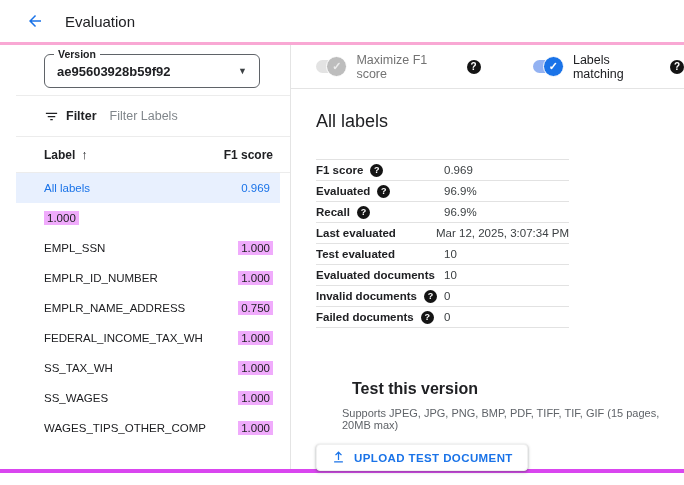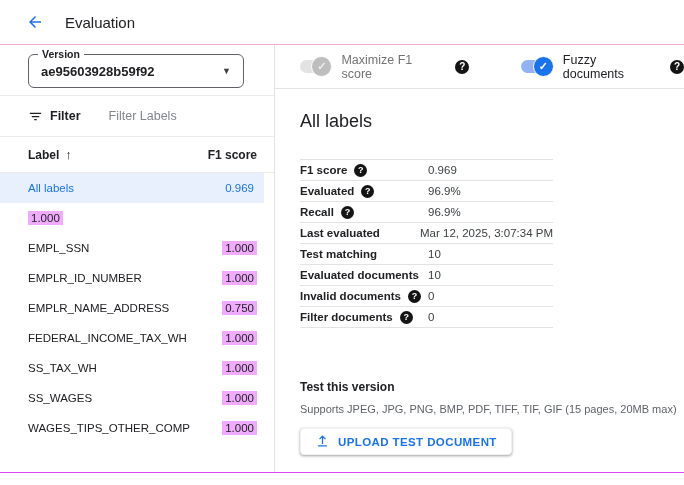--- a/index.html
+++ b/index.html
@@ -1,44 +1,44 @@
 <!DOCTYPE html>
 <html><head>
 <meta charset="utf-8">
 <style>
   * { margin:0; padding:0; box-sizing:border-box; }
   html,body { width:684px; height:485px; background:#fff; overflow:hidden;
     font-family:"Liberation Sans", sans-serif; color:#202124; }
 
   
   .header { height:45px; display:flex; align-items:center; padding-left:25px;
-    border-bottom:1px solid #f9a8d4; }
+    border-bottom:3px solid #f9a8d4; }
   .back-btn { width:20px; height:20px; border:none; background:none; cursor:pointer;
     display:flex; align-items:center; justify-content:center; padding:0; }
   .page-title { margin-left:20px; font-size:15px; color:#202124; }
 
   
-  .main { display:flex; height:428px; border-bottom:1px solid #d946ef; }
+  .main { display:flex; height:428px; border-bottom:4px solid #d946ef;padding-left:16px; }
   .left  { width:275px; border-right:1px solid #e4e4e4; background:#fff; }
   .right { flex:1; }
 
   
   .version-section { height:51px; border-bottom:1px solid #ececec; padding:9px 30px 0 28px; }
   .select-box { position:relative; height:34px; border:1px solid #5f6368; border-radius:6px;
     display:flex; align-items:center; padding:0 12px; cursor:pointer; background:#fff; }
   .select-label { position:absolute; top:-7px; left:9px; background:#fff; padding:0 4px;
     font-size:10.5px; font-weight:bold; color:#202124; }
   .select-value { font-size:13px; font-weight:bold; color:#202124; }
   .caret { margin-left:auto; font-size:9px; color:#3c4043; }
 
   
   .filter-row { height:41px; border-bottom:1px solid #ececec; display:flex;
     align-items:center; padding-left:28px; }
   .filter-label { font-size:12.5px; font-weight:bold; margin-left:7px; }
-  .filter-input { border:none; outline:none; margin-left:28px; font-size:12.5px;
+  .filter-input { border:none; outline:none; margin-left:13px; font-size:12.5px;
     font-family:"Liberation Sans",sans-serif; color:#ef4444; width:130px; background:transparent; }
   .filter-input::placeholder { color:#80868b; }
 
   
   .tbl-header { height:36px; border-bottom:1px solid #ececec; display:flex;
     align-items:center; justify-content:space-between; padding:0 17px 0 28px;
     font-size:12px; font-weight:bold; }
   .sort-arrow { font-size:13px; margin-left:6px; font-weight:bold; }
   .lbl-row { height:30px; display:flex; align-items:center; justify-content:space-between;
     padding:0 7px 0 28px; margin-right:10px; font-size:11.5px; cursor:pointer; }
@@ -69,22 +69,22 @@
   .content { padding:22px 0 0 25px; }
   .detail-heading { font-size:18px; font-weight:500; color:#202124; }
   .metrics { width:253px; margin-top:27px; border-top:1px solid #e2e2e2; }
   .metric-row { height:21px; display:flex; align-items:center; border-bottom:1px solid #e2e2e2; }
   .metric-labelbox { width:128px; display:flex; align-items:center; }
   .metric-label { font-size:11.5px; font-weight:bold; color:#202124; }
   .metric-labelbox .help { width:13px; height:13px; font-size:9px; margin-left:7px; }
   .metric-value { font-size:11.5px; color:#3c4043; white-space:nowrap; }
 
   .test-section { margin-top:52px; }
-  .test-heading { font-size:12px; font-weight:bold; color:#202124; }
-  .supports { margin-top:9px; font-size:11px; color:#5f6368; }
+  .test-heading { font-size:16px; font-weight:bold; color:#202124;margin-left:36px; }
+  .supports { margin-top:9px; font-size:11px; color:#5f6368;margin-left:26px; }
   .upload-btn { margin-top:13px; height:27px; display:inline-flex; align-items:center;
     gap:8px; padding:0 14px; background:#fff; border:1px solid #f0f0f0; border-radius:4px;
     box-shadow:0 1px 2px rgba(60,64,67,.3), 0 1px 3px 1px rgba(60,64,67,.15);
     color:#1a73e8; font-size:11.5px; font-weight:bold; letter-spacing:.4px; cursor:pointer;
     font-family:"Liberation Sans",sans-serif; }
 </style>
 </head>
 <body>
 
 <div class="header">
@@ -175,21 +175,21 @@
           </span>
       </span>
       <span class="toggle-label dim">Maximize F1 score</span>
       <span class="help">?</span>
 
       <span class="switch on gap2">
         <span class="knob">
             <span>✓</span>
           </span>
       </span>
-      <span class="toggle-label dark">Fuzzy documents</span>
+      <span class="toggle-label dark">Labels matching</span>
       <span class="help">?</span>
     </div>
 
     <div class="content">
       <div class="detail-heading">All labels</div>
 
       <div class="metrics">
         <div class="metric-row">
           <span class="metric-labelbox">
             <span class="metric-label">F1 score</span>
@@ -212,40 +212,40 @@
           <span class="metric-value">96.9%</span>
         </div>
         <div class="metric-row">
           <span class="metric-labelbox">
             <span class="metric-label">Last evaluated</span>
           </span>
           <span class="metric-value">Mar 12, 2025, 3:07:34 PM</span>
         </div>
         <div class="metric-row">
           <span class="metric-labelbox">
-            <span class="metric-label">Test matching</span>
+            <span class="metric-label">Test evaluated</span>
           </span>
           <span class="metric-value">10</span>
         </div>
         <div class="metric-row">
           <span class="metric-labelbox">
             <span class="metric-label">Evaluated documents</span>
           </span>
           <span class="metric-value">10</span>
         </div>
         <div class="metric-row">
           <span class="metric-labelbox">
             <span class="metric-label">Invalid documents</span>
             <span class="help">?</span>
           </span>
           <span class="metric-value">0</span>
         </div>
         <div class="metric-row">
           <span class="metric-labelbox">
-            <span class="metric-label">Filter documents</span>
+            <span class="metric-label">Failed documents</span>
             <span class="help">?</span>
           </span>
           <span class="metric-value">0</span>
         </div>
       </div>
 
       <div class="test-section">
         <div class="test-heading">Test this version</div>
         <div class="supports">Supports JPEG, JPG, PNG, BMP, PDF, TIFF, TIF, GIF (15 pages, 20MB max)</div>
         <button class="upload-btn">

